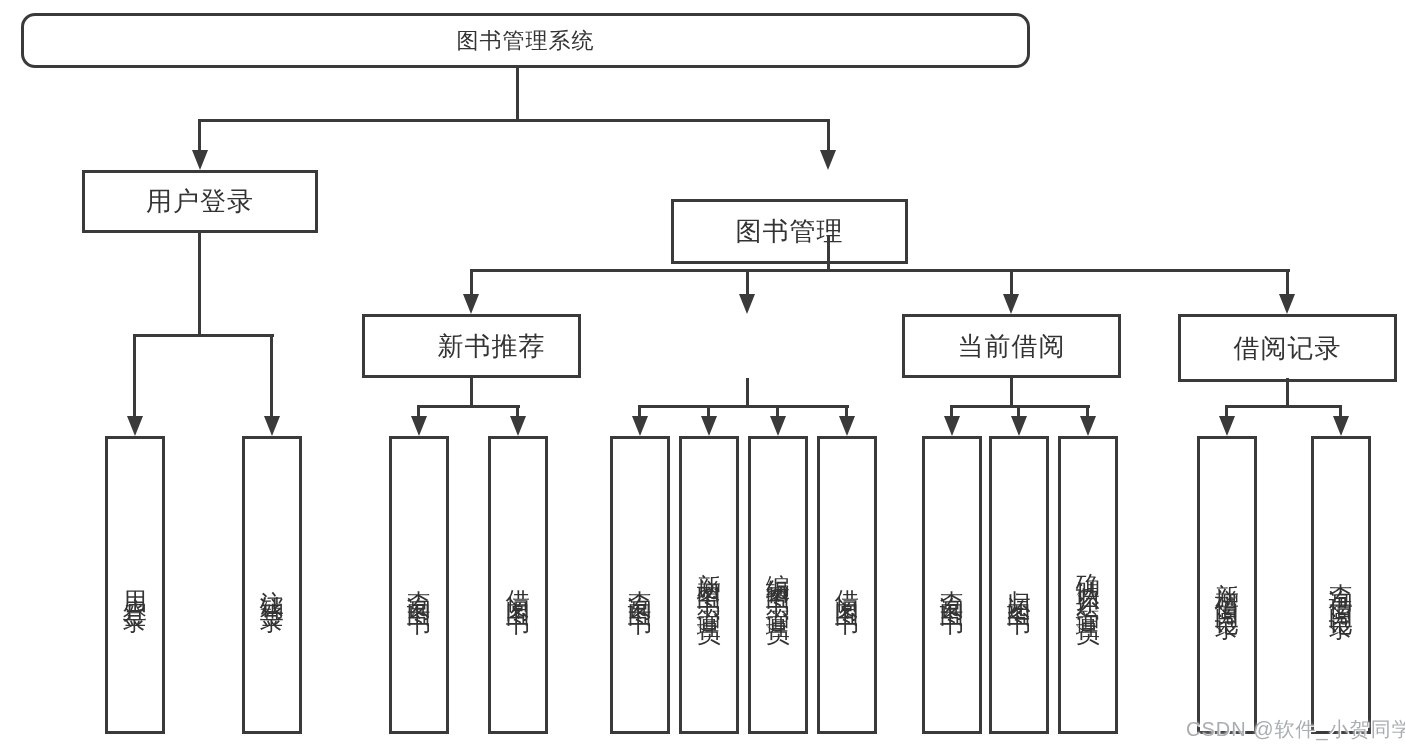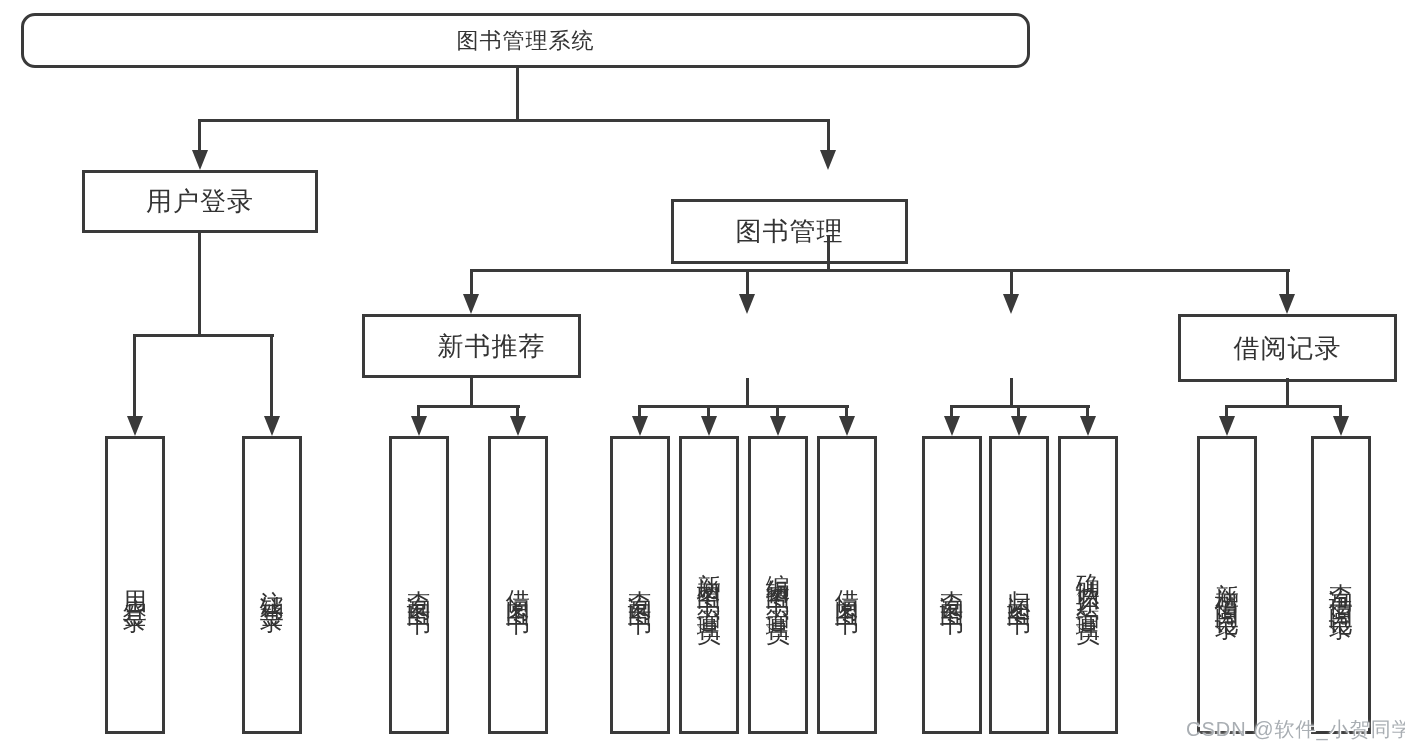--- a/index.html
+++ b/index.html
@@ -39,20 +39,21 @@
 <body>
 
 <div id="canvas">
 
   <div class="nh root" style="left:21px; top:13px; width:1009px; height:55px;border-radius:14px;">图书管理系统</div>
 
   <div class="nh" style="left:82px; top:170px; width:236px; height:63px;">用户登录</div>
   <div class="nh" style="left:671px; top:170px; width:237px; height:65px;margin-top:29px;">图书管理</div>
 
   <div class="nh" style="left:362px; top:314px; width:219px; height:64px;padding-left:40px;">新书推荐</div>
+  <div class="nh" style="left:902px; top:314px; width:219px; height:64px;">当前借阅</div>
   <div class="nh" style="left:1178px; top:314px; width:219px; height:68px;">借阅记录</div>
 
   <div class="nv" style="left:105px;">用户登录</div>
   <div class="nv" style="left:242px;">注销登录</div>
 
   <div class="nv" style="left:389px;">查询图书</div>
   <div class="nv" style="left:488px;">借阅图书</div>
 
   <div class="nv" style="left:610px;">查询图书</div>
   <div class="nv" style="left:679px;">新增图书（管理员）</div>

